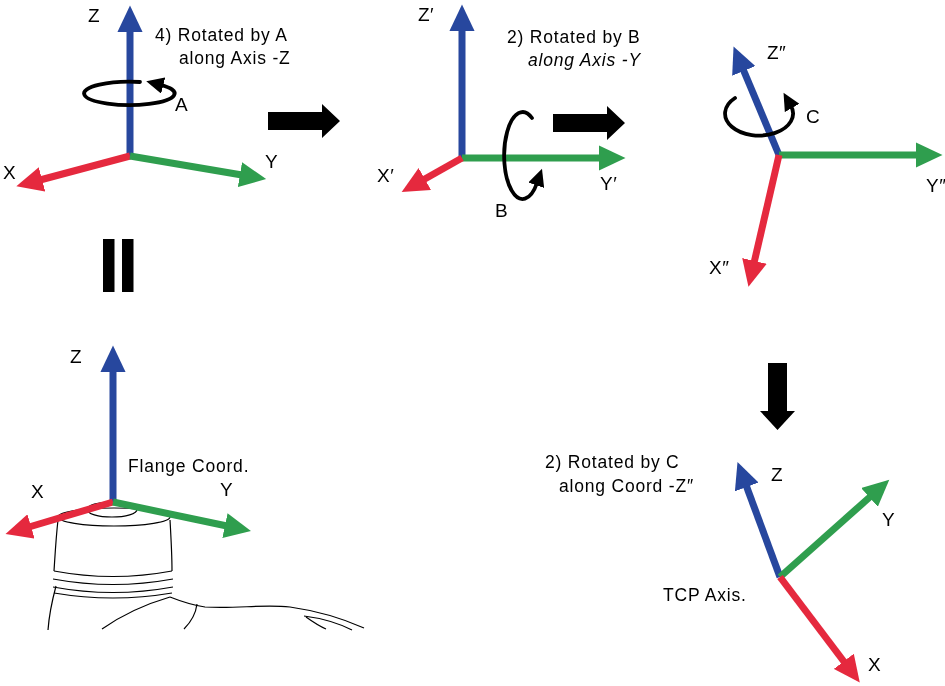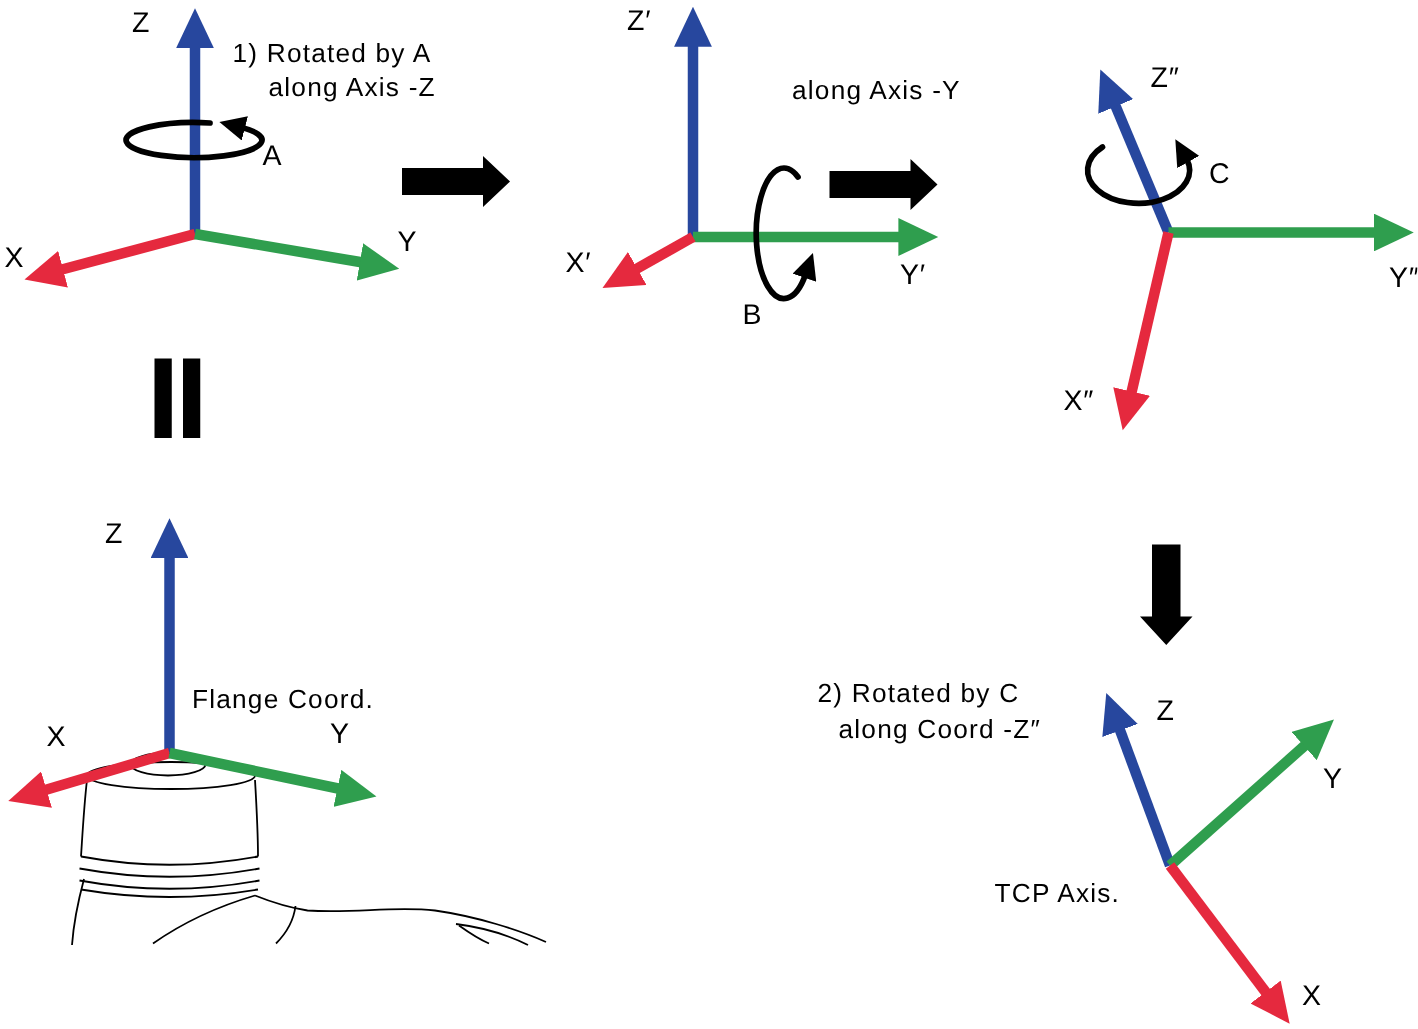--- a/index.html
+++ b/index.html
@@ -105,28 +105,29 @@
       <line class="axis axis-y" marker-end="url(#my)" x1="113" y1="502" x2="227" y2="526"></line>
     </g>
 
     <g>
       <line class="axis axis-z" marker-end="url(#mz)" x1="780" y1="577" x2="746" y2="485"></line>
       <line class="axis axis-y" marker-end="url(#my)" x1="780" y1="577" x2="871" y2="496"></line>
       <line class="axis axis-x" marker-end="url(#mx)" x1="780" y1="577" x2="845" y2="663"></line>
     </g>
   </svg>
 
-  <div class="lbl cap" style="left:155px;top:25px;">1) Rotated by A</div>
+  <div class="lbl cap" style="left:155px;top:25px;">4) Rotated by A</div>
   <div class="lbl cap" style="left:179px;top:48px;">along Axis -Z</div>
   <div class="lbl axl" style="left:88px;top:5px;">Z</div>
   <div class="lbl axl" style="left:3px;top:162px;">X</div>
   <div class="lbl axl" style="left:265px;top:151px;">Y</div>
   <div class="lbl axl" style="left:175px;top:94px;">A</div>
 
-  <div class="lbl cap" style="left:528px;top:50px;">along Axis -Y</div>
+  <div class="lbl cap" style="left:507px;top:27px;">2) Rotated by B</div>
+  <div class="lbl cap" style="left:528px;top:50px;font-style:italic;">along Axis -Y</div>
   <div class="lbl axl" style="left:418px;top:4px;">Z′</div>
   <div class="lbl axl" style="left:377px;top:165px;">X′</div>
   <div class="lbl axl" style="left:600px;top:173px;">Y′</div>
   <div class="lbl axl" style="left:495px;top:200px;">B</div>
 
   <div class="lbl cap" style="left:545px;top:452px;">2) Rotated by C</div>
   <div class="lbl cap" style="left:559px;top:476px;">along Coord -Z″</div>
   <div class="lbl axl" style="left:767px;top:42px;">Z″</div>
   <div class="lbl axl" style="left:709px;top:257px;">X″</div>
   <div class="lbl axl" style="left:926px;top:175px;">Y″</div>

